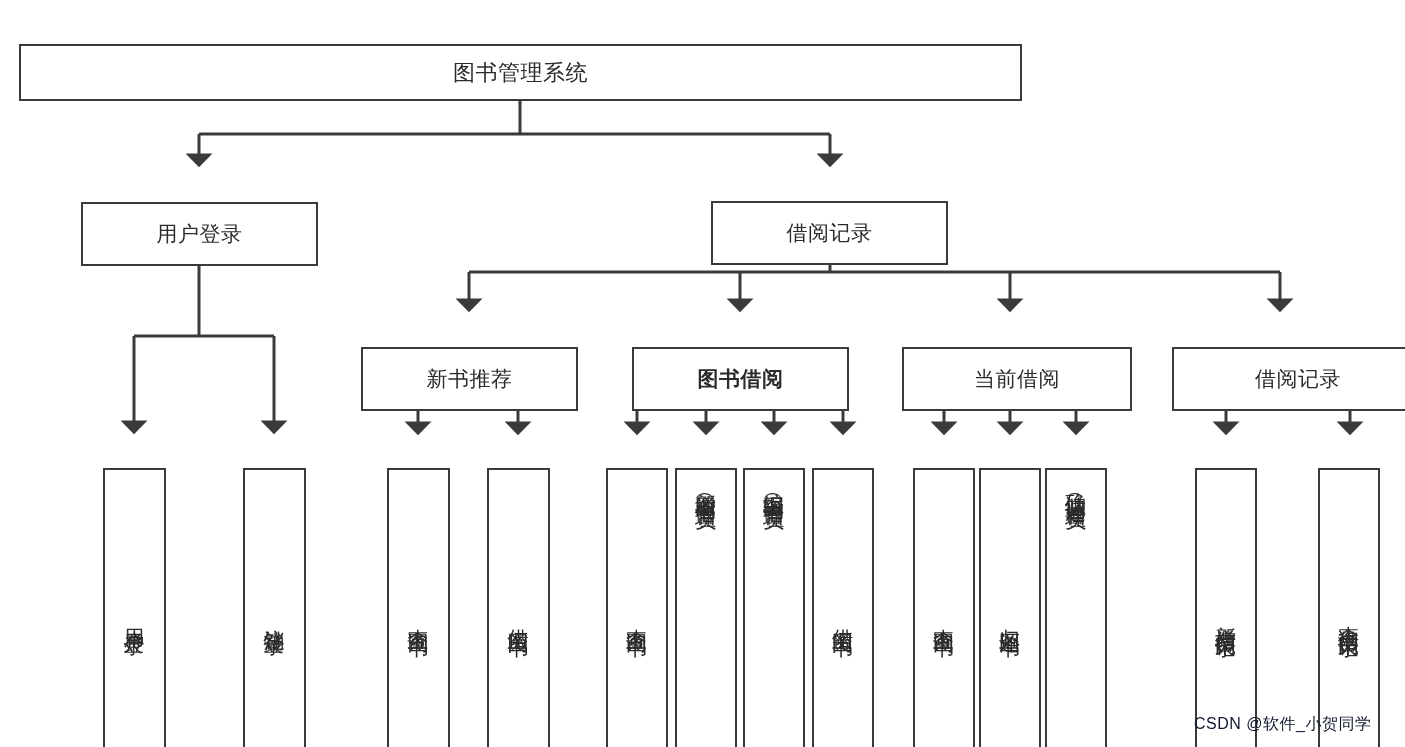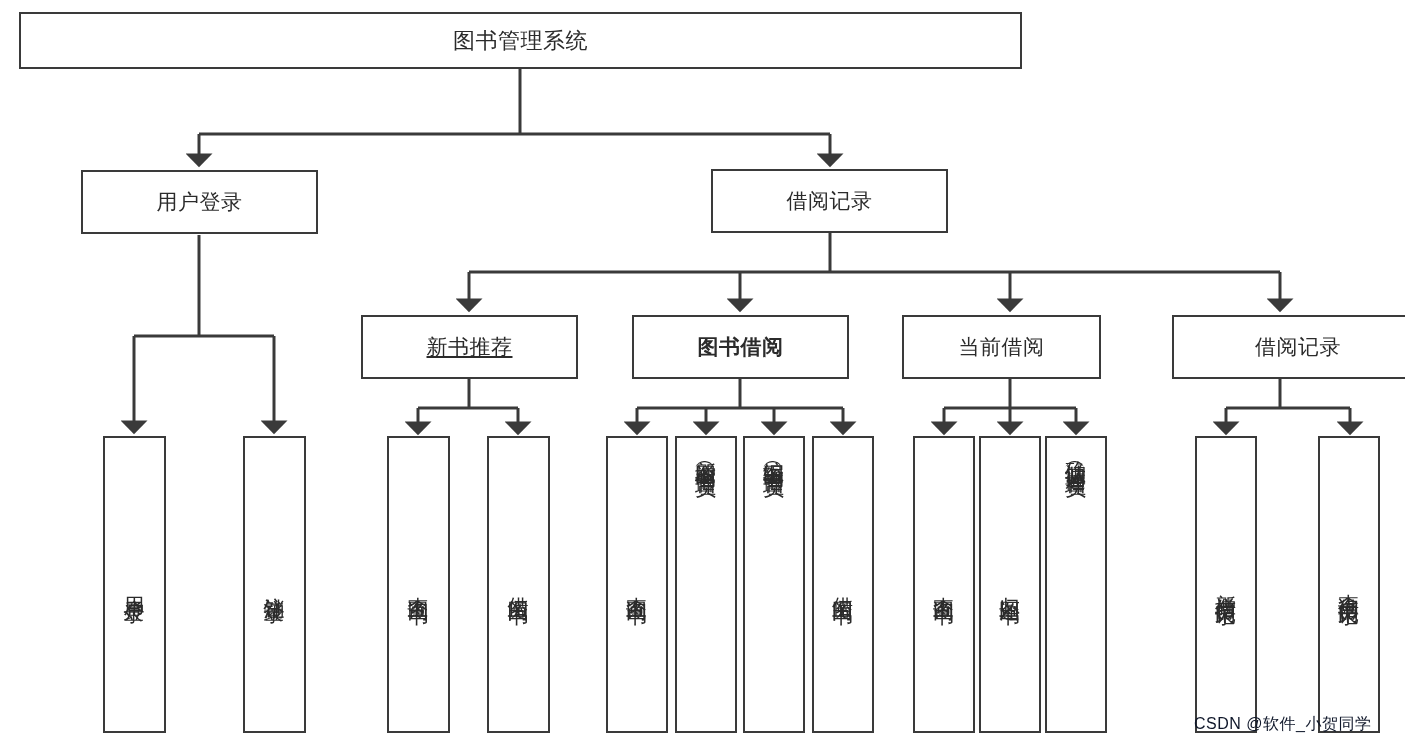--- a/index.html
+++ b/index.html
@@ -29,20 +29,21 @@
   .node {
     position: absolute;
     box-sizing: border-box;
     border: 2.5px solid #3a3a3a;
     background: #ffffff;
     display: flex;
     align-items: center;
     justify-content: center;
     color: #2b2b2b;
     line-height: 1.18;
+    margin-top: 32px;
   }
   .node .node-label {
     display: block;
     text-align: center;
     white-space: pre-line;
   }
   .node-h .node-label {
     font-size: 21px;
     letter-spacing: 0.5px;
   }
@@ -137,27 +138,27 @@
     <span class="node-label">图书管理系统</span>
   </div>
 
   <div class="node node-h" style="left:81px; top:170px; width:237px; height:64px;">
     <span class="node-label">用户登录</span>
   </div>
   <div class="node node-h" style="left:711px; top:169px; width:237px; height:64px;">
     <span class="node-label">借阅记录</span>
   </div>
 
-  <div class="node node-h" style="left:361px; top:315px; width:217px; height:64px;text-decoration:underline;">
+  <div class="node node-h" style="left:361px; top:315px; width:217px; height:64px;">
     <span class="node-label">新书推荐</span>
   </div>
   <div class="node node-h" style="left:632px; top:315px; width:217px; height:64px;font-weight:bold;">
     <span class="node-label">图书借阅</span>
   </div>
-  <div class="node node-h" style="left:902px; top:315px; width:199px; height:64px;">
+  <div class="node node-h" style="left:902px; top:315px; width:230px; height:64px;">
     <span class="node-label">当前借阅</span>
   </div>
   <div class="node node-h" style="left:1172px; top:315px; width:252px; height:64px;">
     <span class="node-label">借阅记录</span>
   </div>
 
   <div class="node node-v align-mid" style="left:103px; top:436px; width:63px; height:297px;">
     <span class="node-label">用户登录</span>
   </div>
   <div class="node node-v align-mid" style="left:243px; top:436px; width:63px; height:297px;">

